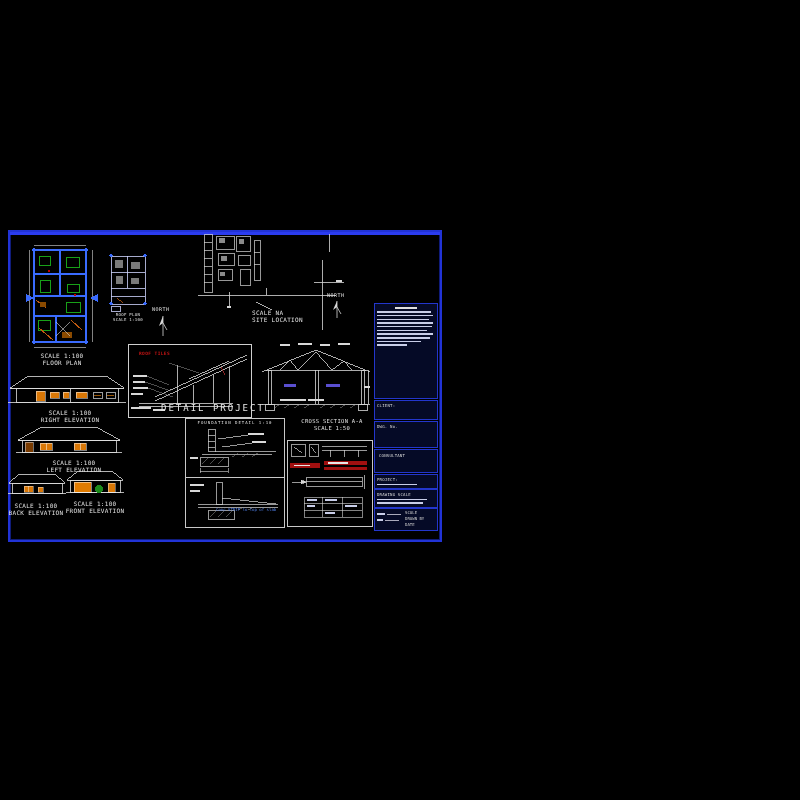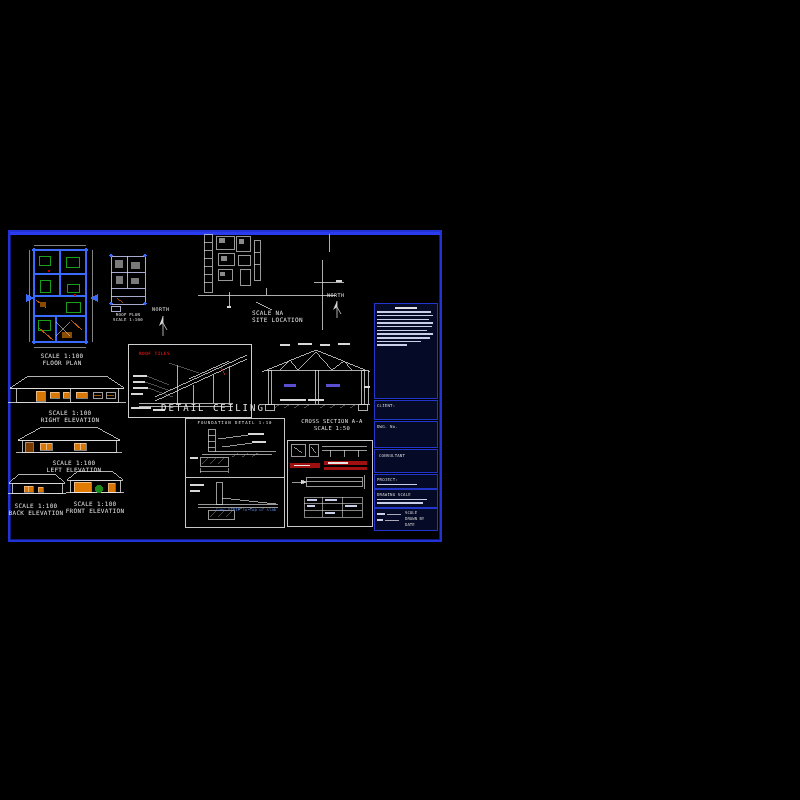--- a/index.html
+++ b/index.html
@@ -200,21 +200,21 @@
           <rect x="24" y="64" width="12" height="2"></rect>
       </g>
       <g stroke="#9a9a9a" stroke-width="0.5">
         <line x1="18" y1="31" x2="40" y2="40"></line>
           <line x1="16" y1="37" x2="42" y2="46"></line>
         <line x1="19" y1="43" x2="44" y2="52"></line>
           <line x1="40" y1="18" x2="70" y2="28"></line>
       </g>
     </svg>
     <div class="abs redlbl" style="left:10px;top:6px;">ROOF TILES</div>
-    <div class="abs bigcap" style="left:32px;top:58px;">DETAIL CEILING</div>
+    <div class="abs bigcap" style="left:32px;top:58px;">DETAIL PROJECT</div>
   </div>
 
   <svg class="abs" style="left:260px;top:342px;" width="112" height="78" viewBox="0 0 112 78" shape-rendering="crispEdges">
     <g fill="#d8d8d8">
       <rect x="20" y="2" width="10" height="2"></rect>
         <rect x="38" y="1" width="14" height="2"></rect>
       <rect x="60" y="2" width="10" height="2"></rect>
         <rect x="78" y="1" width="12" height="2"></rect>
     </g>
     <g stroke="#d8d8d8" fill="none" stroke-width="0.8">

